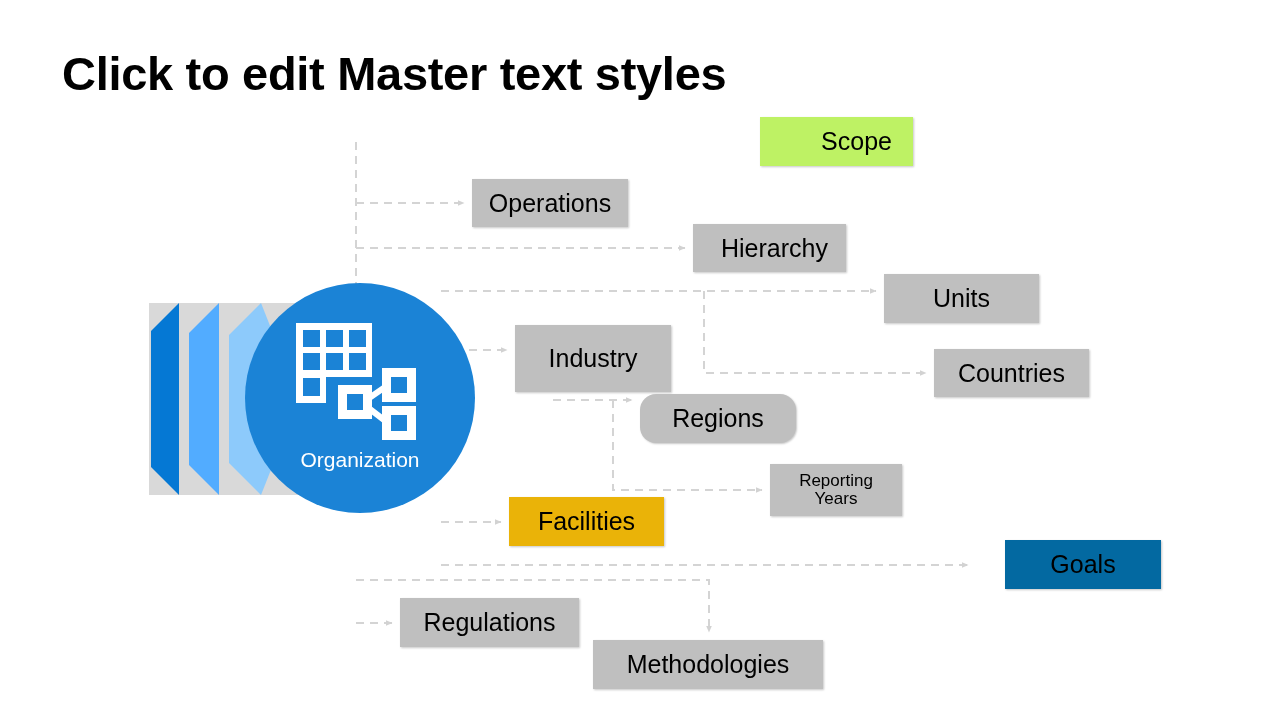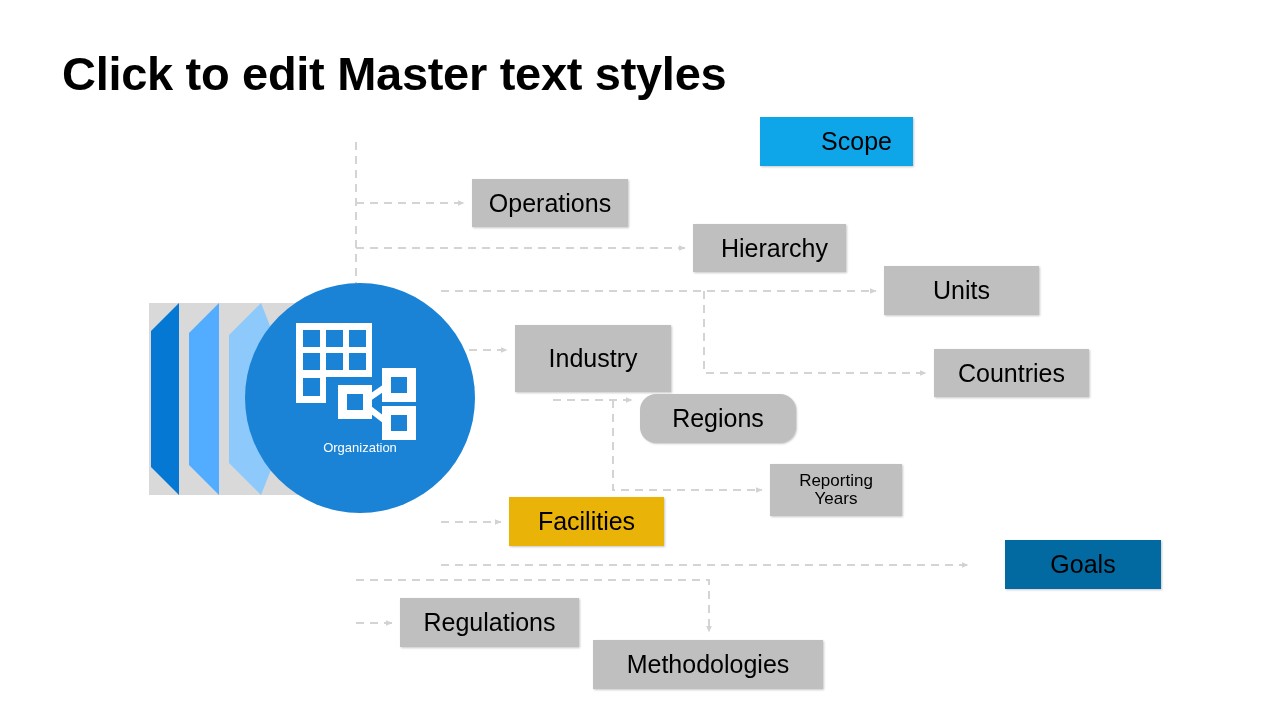--- a/index.html
+++ b/index.html
@@ -66,23 +66,23 @@
     align-items: center;
     justify-content: flex-start;
   }
   #org-icon {
     margin-top: 40px;
     width: 128px;
     height: 118px;
     display: block;
   }
   #org-circle-label {
-    margin-top: 0;
+    margin-top: 8px;
     color: #ffffff;
-    font-size: 13px;
+    font-size: 21px;
     line-height: 1;
     text-align: center;
   }
 
   
   .node {
     position: absolute;
     background: #bfbfbf;
     box-shadow: 1px 1px 2px rgba(0,0,0,0.22);
     display: flex;
@@ -164,24 +164,24 @@
       <rect x="86" y="45" width="34" height="34" fill="#ffffff"></rect>
       <rect x="95" y="54" width="16" height="16" fill="#1b83d6"></rect>
 
       <rect x="86" y="83" width="34" height="34" fill="#ffffff"></rect>
       <rect x="95" y="92" width="16" height="16" fill="#1b83d6"></rect>
     </svg>
     <div id="org-circle-label">Organization</div>
   </div>
 
   <div id="node-layer">
-      <div class="node" style="left: 760px; top: 117px; width: 153px; height: 49px; background: #0ea5e9; color: rgb(0, 0, 0); padding-left: 46px;"><span>Scope</span></div>
+      <div class="node" style="left: 760px; top: 117px; width: 153px; height: 49px; background: #bef264; color: rgb(0, 0, 0); padding-left: 46px;"><span>Scope</span></div>
       <div class="node" style="left: 472px; top: 179px; width: 156px; height: 48px; background: rgb(191, 191, 191); color: rgb(0, 0, 0);"><span>Operations</span></div>
       <div class="node" style="left: 693px; top: 224px; width: 153px; height: 48px; background: rgb(191, 191, 191); color: rgb(0, 0, 0); padding-left: 16px;"><span>Hierarchy</span></div>
-      <div class="node" style="left: 884px; top: 266px; width: 155px; height: 49px; background: rgb(191, 191, 191); color: rgb(0, 0, 0);"><span>Units</span></div>
+      <div class="node" style="left: 884px; top: 274px; width: 155px; height: 49px; background: rgb(191, 191, 191); color: rgb(0, 0, 0);"><span>Units</span></div>
       <div class="node" style="left: 515px; top: 325px; width: 156px; height: 67px; background: rgb(191, 191, 191); color: rgb(0, 0, 0);"><span>Industry</span></div>
       <div class="node" style="left: 934px; top: 349px; width: 155px; height: 48px; background: rgb(191, 191, 191); color: rgb(0, 0, 0);"><span>Countries</span></div>
       <div class="node" style="left: 640px; top: 394px; width: 156px; height: 49px; background: rgb(191, 191, 191); color: rgb(0, 0, 0); border-radius: 16px;"><span>Regions</span></div>
       <div class="node two-line" style="left: 770px; top: 464px; width: 132px; height: 52px; background: rgb(191, 191, 191); color: rgb(0, 0, 0);"><span>Reporting
 Years</span></div>
       <div class="node" style="left: 509px; top: 497px; width: 155px; height: 49px; background: #eab308; color: rgb(0, 0, 0);"><span>Facilities</span></div>
       <div class="node" style="left: 976px; top: 540px; width: 156px; height: 49px; background: #0369a1; color: rgb(0, 0, 0); margin-left: 29px;"><span>Goals</span></div>
       <div class="node" style="left: 400px; top: 598px; width: 179px; height: 49px; background: rgb(191, 191, 191); color: rgb(0, 0, 0);"><span>Regulations</span></div>
       <div class="node" style="left: 593px; top: 640px; width: 230px; height: 49px; background: rgb(191, 191, 191); color: rgb(0, 0, 0);"><span>Methodologies</span></div>
     </div>

